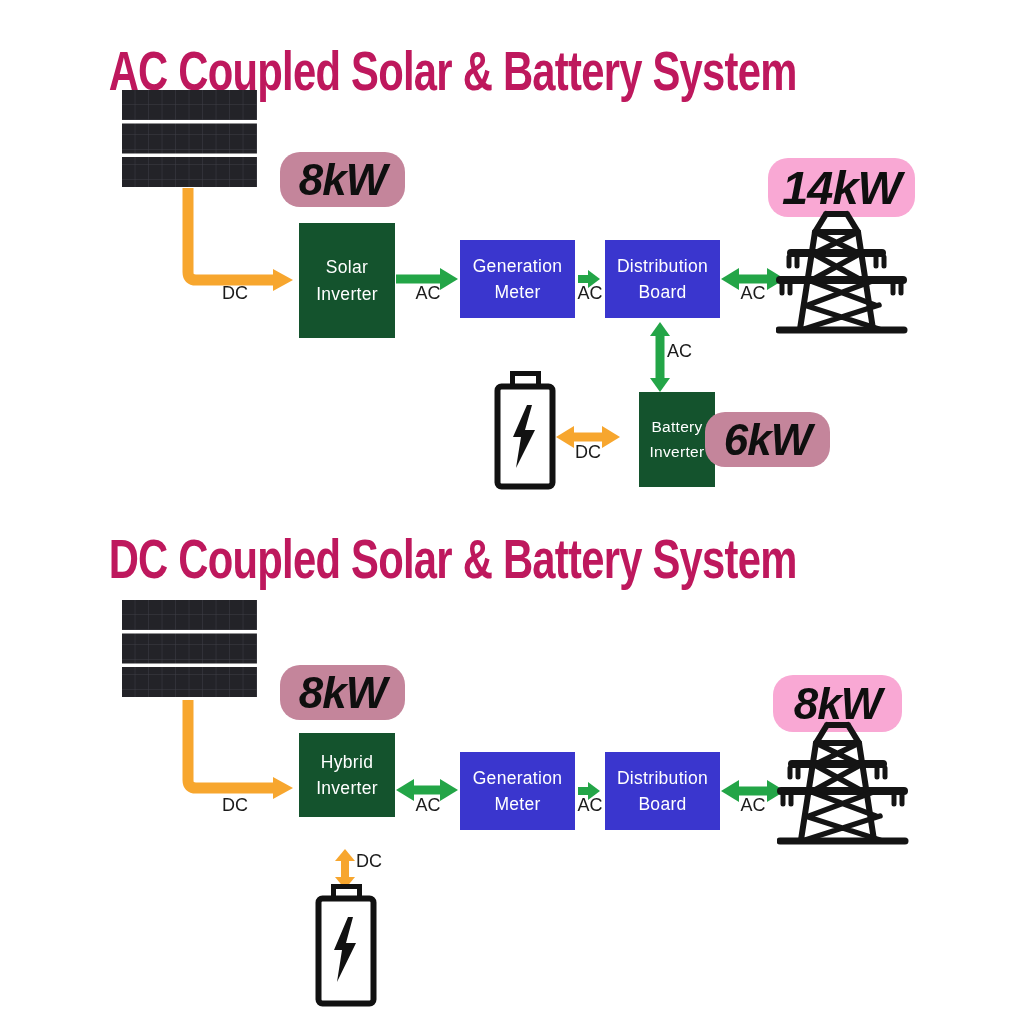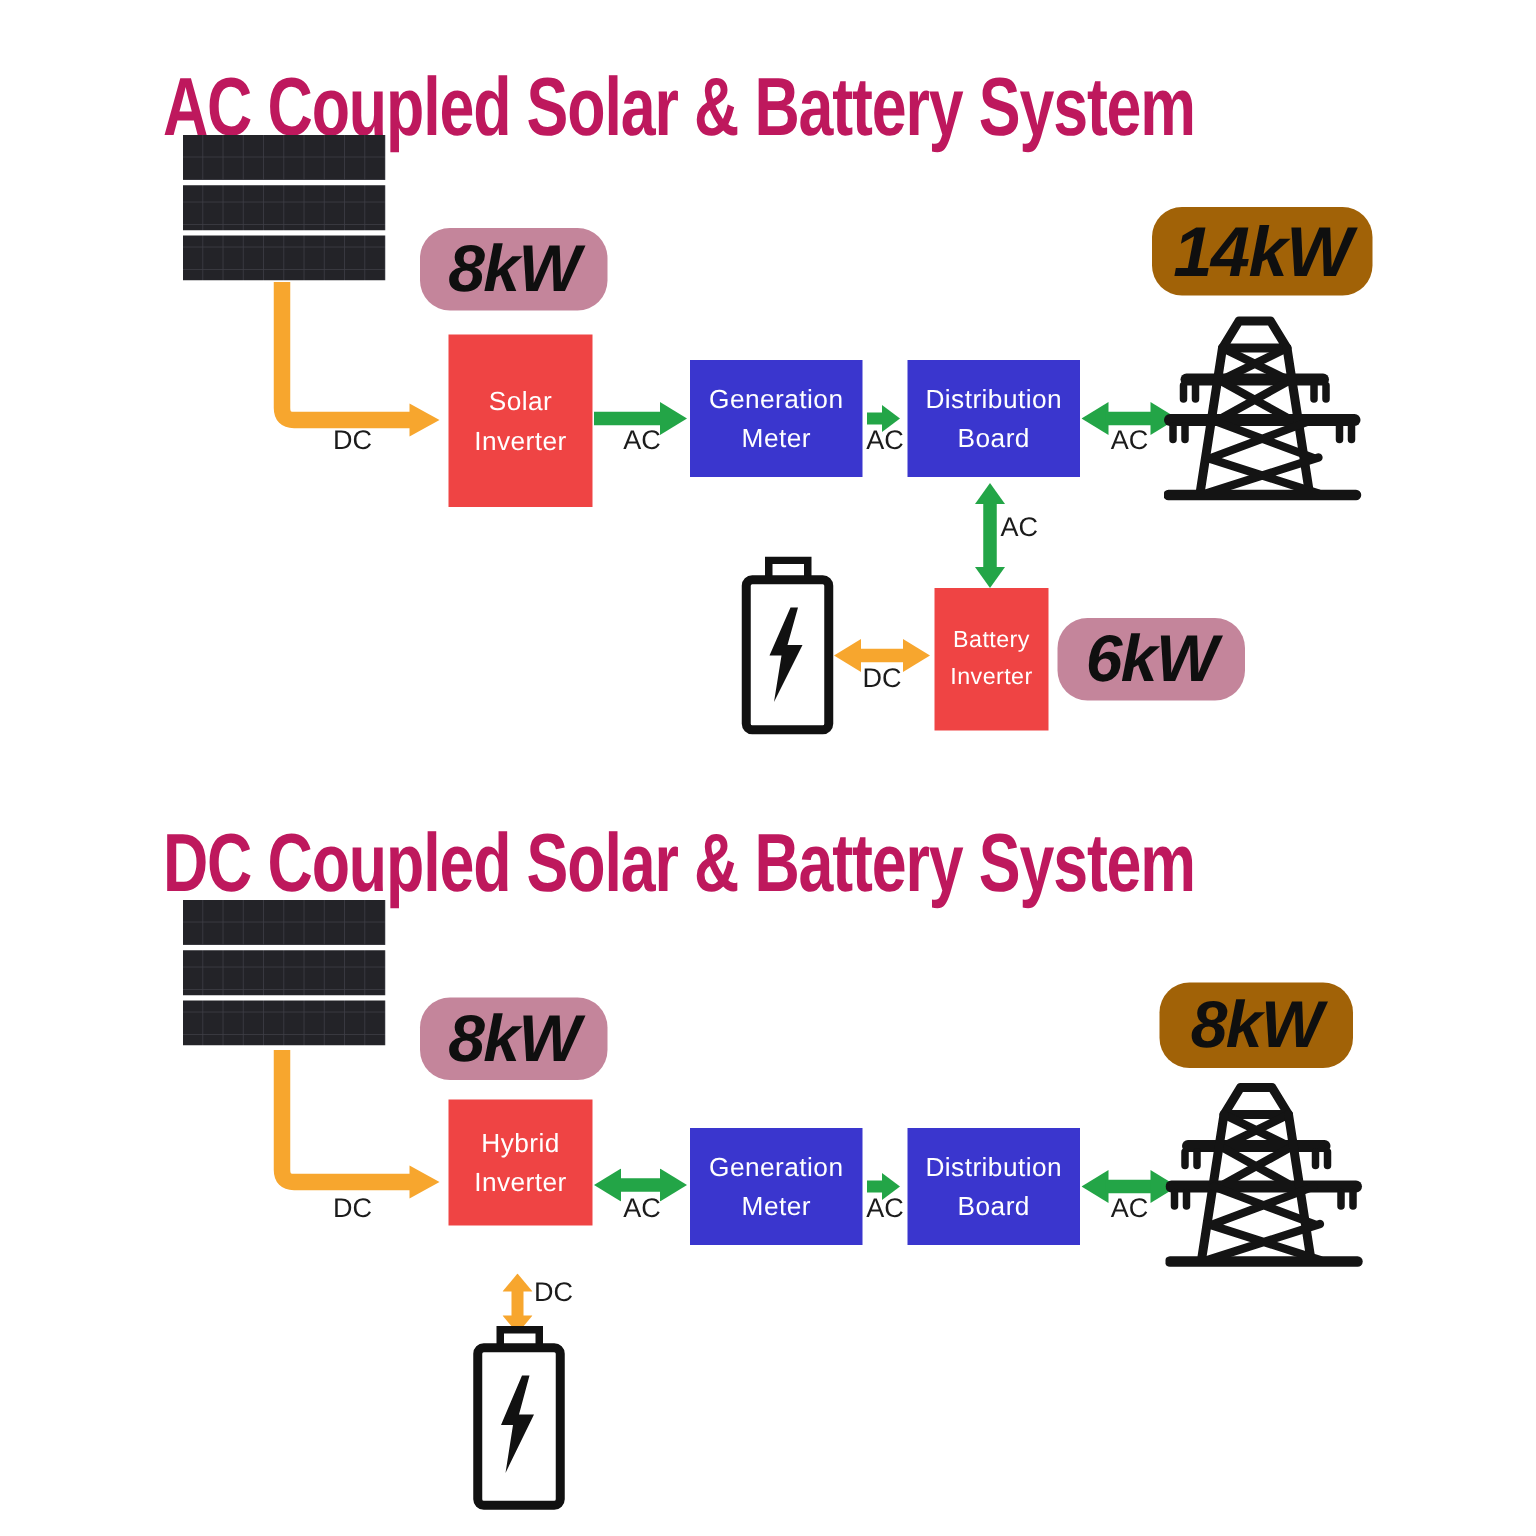--- a/index.html
+++ b/index.html
@@ -5,27 +5,27 @@
   html,body{margin:0;padding:0;background:#fff;}
   .canvas{position:relative;width:1024px;height:1024px;background:#ffffff;overflow:hidden;
           font-family:"Liberation Sans",sans-serif;color:#141414;}
   .abs{position:absolute;}
   .title{left:0;width:1024px;text-align:left;white-space:nowrap;font-weight:bold;
          font-size:55px;line-height:60px;color:#be185d;}
   .title .squeeze{display:inline-block;transform:scaleX(0.76);transform-origin:50% 50%;
                   letter-spacing:-1px;}
   .box{display:flex;align-items:center;justify-content:center;text-align:center;
        color:#ffffff;font-size:17.5px;line-height:1.5;letter-spacing:.3px;}
-  .box.orange{background:#ef4444;}
+  .box.orange{background:#14532d;}
   .box.blue{background:#3A36CE;}
-  .box.small-font{font-size:15.5px;line-height:1.55;padding:0 4px;box-sizing:border-box;}
+  .box.small-font{font-size:15.5px;line-height:1.55;padding:0 4px;box-sizing:border-box;margin-left:16px;}
   .badge{display:flex;align-items:center;justify-content:center;border-radius:20px;
          font-weight:bold;font-style:italic;font-size:44px;letter-spacing:-1px;color:#0f0f0f;}
   .badge.mauve{background:#C4859B;}
-  .badge.tan{background:#a16207;}
+  .badge.tan{background:#f9a8d4;margin-top:20px;}
   .badge.big{font-size:47px;}
   .flow-label{font-size:18px;color:#1b1b1b;width:60px;text-align:center;line-height:1;}
   .flow-label.free{width:auto;text-align:left;}
   svg{display:block;}
 </style>
 </head>
 <body>
 
 <div class="canvas">
 
@@ -131,21 +131,21 @@
     </div>
     <div class="abs flow-label" style="left:558px;top:443px;">DC</div>
 
     <div class="abs box orange small-font" style="left:623px;top:392px;width:76px;height:95px;">Battery Inverter</div>
 
     <div class="abs badge mauve" style="left:705px;top:412px;width:125px;height:55px;">6kW</div>
   </div>
 
   <div>
 
-    <h1 class="abs title" style="top:508px;"><span class="squeeze">DC Coupled Solar &amp; Battery System</span></h1>
+    <h1 class="abs title" style="top:492px;"><span class="squeeze">DC Coupled Solar &amp; Battery System</span></h1>
 
     <div class="abs" style="left:122px;top:600px;">
       <svg width="135" height="97" viewBox="0 0 135 97">
         <rect x="0" y="0" width="135" height="30" fill="url(#pcell)"></rect>
         <rect x="0" y="33.5" width="135" height="30" fill="url(#pcell)"></rect>
         <rect x="0" y="67" width="135" height="30" fill="url(#pcell)"></rect>
       </svg>
     </div>
 
     <div class="abs badge mauve" style="left:280px;top:665px;width:125px;height:55px;">8kW</div>

